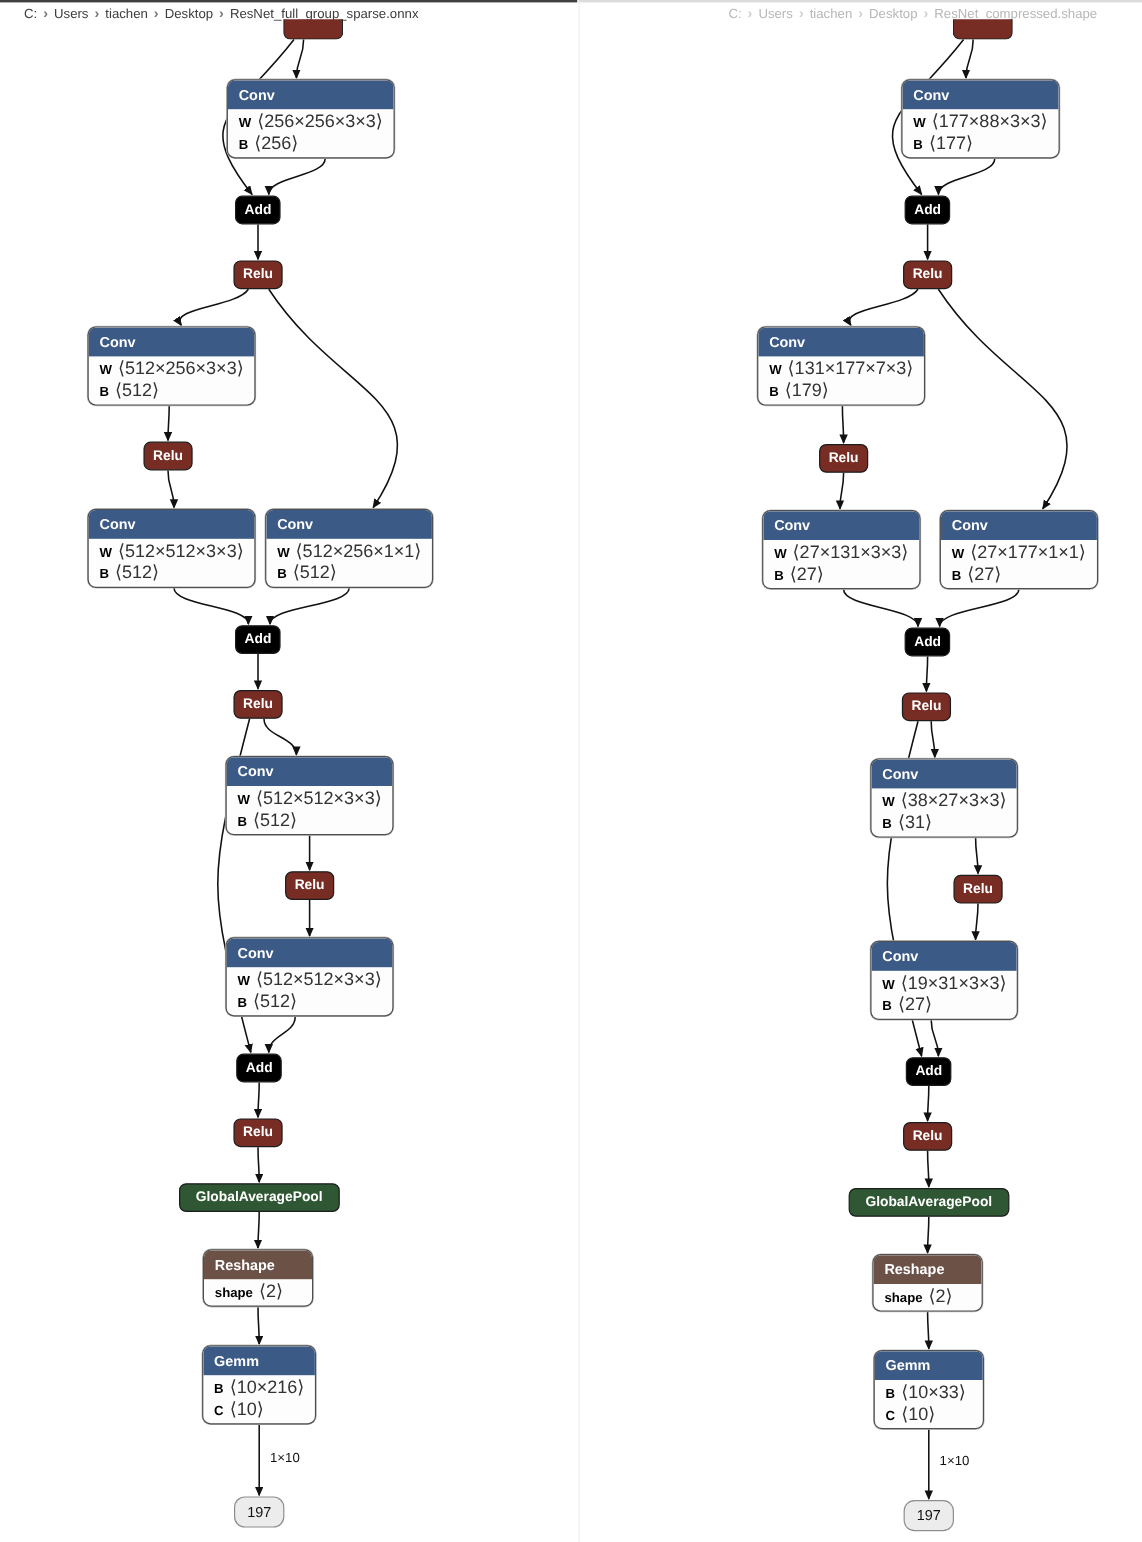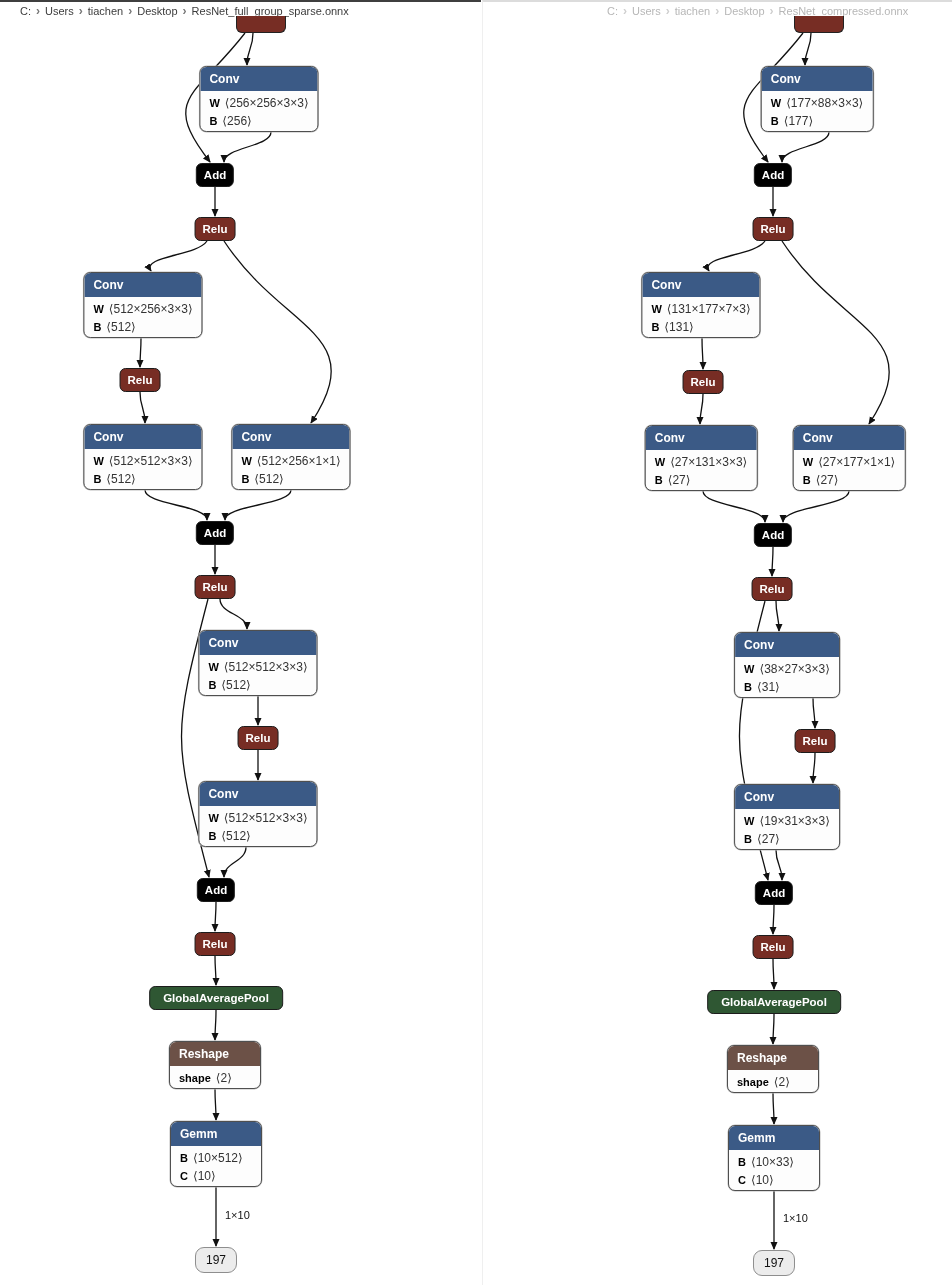--- a/index.html
+++ b/index.html
@@ -18,21 +18,21 @@
   #edges{position:absolute;left:0;top:0;pointer-events:none;z-index:3;}
 
   .node{position:absolute;transform:translateX(-50%);z-index:4;cursor:pointer;}
   .node.block{box-sizing:border-box;min-width:92px;background:#fdfdfd;border:1px solid #4f4f4f;
               border-radius:7px;overflow:hidden;box-shadow:0 0 0 0.5px #bbb;}
   .node.block .hd{height:24px;line-height:24px;padding:0 9px;color:#fff;font-size:12px;
                   font-weight:600;white-space:nowrap;}
   .node.block .bd{padding:2px 0;}
   .node.block .rw{height:18px;line-height:18px;padding:0 9px;white-space:nowrap;}
   .an{font-weight:bold;font-size:11px;color:#000;}
-  .av{font-size:12px;color:#333;margin-left:5px;}
+  .av{font-size:15px;color:#333;margin-left:5px;}
 
   .node.op,.node.wide{box-sizing:border-box;height:24px;line-height:22px;border:1px solid #1c1c1c;
                       border-radius:6px;color:#fff;font-size:11.5px;font-weight:600;
                       padding:0 7px;min-width:37px;text-align:center;white-space:nowrap;}
   .node.wide{padding:0 13px;}
 
   .node.partial{box-sizing:border-box;width:50px;height:17px;border:1px solid #222;border-top:none;
                 border-radius:0 0 6px 6px;}
 
   .node.output{box-sizing:border-box;height:26px;line-height:24px;background:#ececec;
@@ -92,21 +92,21 @@
       <path d="M 815 753 C 815 768, 813 768, 813 783" fill="none" stroke="#111111" stroke-width="1.3" marker-end="url(#arrow)"></path>
       <path d="M 776 850 C 776 865, 782 865, 782 880" fill="none" stroke="#111111" stroke-width="1.3" marker-end="url(#arrow)"></path>
       <path d="M 774 905 C 774 919.5, 773 919.5, 773 934" fill="none" stroke="#111111" stroke-width="1.3" marker-end="url(#arrow)"></path>
       <path d="M 773 959 C 773 974, 774 974, 774 989" fill="none" stroke="#111111" stroke-width="1.3" marker-end="url(#arrow)"></path>
       <path d="M 774 1014 C 774 1029, 773 1029, 773 1044" fill="none" stroke="#111111" stroke-width="1.3" marker-end="url(#arrow)"></path>
       <path d="M 773 1093 C 773 1108.5, 774 1108.5, 774 1124" fill="none" stroke="#111111" stroke-width="1.3" marker-end="url(#arrow)"></path>
       <path d="M 774 1191 C 774 1220, 774 1220, 774 1249" fill="none" stroke="#111111" stroke-width="1.3" marker-end="url(#arrow)"></path>
     </svg>
 
   <div class="crumbs" id="crumbs-0" style="left:20px"><span class="crumb">C:</span><span class="sep">›</span><span class="crumb">Users</span><span class="sep">›</span><span class="crumb">tiachen</span><span class="sep">›</span><span class="crumb">Desktop</span><span class="sep">›</span><span class="crumb">ResNet_full_group_sparse.onnx</span></div>
-  <div class="crumbs inactive" id="crumbs-1" style="left:607px"><span class="crumb">C:</span><span class="sep">›</span><span class="crumb">Users</span><span class="sep">›</span><span class="crumb">tiachen</span><span class="sep">›</span><span class="crumb">Desktop</span><span class="sep">›</span><span class="crumb">ResNet_compressed.onnx</span></div>
+  <div class="crumbs inactive" id="crumbs-1" style="left:607px"><span class="crumb">C:</span><span class="sep">›</span><span class="crumb">Users</span><span class="sep">›</span><span class="crumb">tiachen</span><span class="sep">›</span><span class="crumb">Desktop</span><span class="sep">›</span><span class="crumb">ResNet_compressed.shape</span></div>
 <div class="node partial" style="left: 261px; top: 16px; background: rgb(119, 45, 36);"></div>
     <div class="node block" style="left: 259px; top: 66px; height: 66px;">
       <div class="hd" style="background: rgb(59, 90, 134);">Conv</div>
       <div class="bd">
         <div class="rw"><span class="an">W</span><span class="av">⟨256×256×3×3⟩</span></div>
         <div class="rw"><span class="an">B</span><span class="av">⟨256⟩</span></div>
       </div>
     </div>
     <div class="node op" style="left: 215px; top: 163px; background: rgb(0, 0, 0);">Add</div>
     <div class="node op" style="left: 215px; top: 217px; background: rgb(119, 45, 36);">Relu</div>
@@ -154,41 +154,41 @@
     <div class="node wide" style="left: 216px; top: 986px; background: rgb(47, 87, 51);">GlobalAveragePool</div>
     <div class="node block" style="left: 215px; top: 1041px; height: 48px;">
       <div class="hd" style="background: rgb(108, 81, 71);">Reshape</div>
       <div class="bd">
         <div class="rw"><span class="an">shape</span><span class="av">⟨2⟩</span></div>
       </div>
     </div>
     <div class="node block" style="left: 216px; top: 1121px; height: 66px;">
       <div class="hd" style="background: rgb(59, 90, 134);">Gemm</div>
       <div class="bd">
-        <div class="rw"><span class="an">B</span><span class="av">⟨10×512⟩</span></div>
+        <div class="rw"><span class="an">B</span><span class="av">⟨10×216⟩</span></div>
         <div class="rw"><span class="an">C</span><span class="av">⟨10⟩</span></div>
       </div>
     </div>
     <div class="node output" style="left: 216px; top: 1247px;">197</div>
     <div class="edge-label" style="left: 225px; top: 1208.5px;">1×10</div>
     <div class="node partial" style="left: 819px; top: 16px; background: rgb(119, 45, 36);"></div>
     <div class="node block" style="left: 817px; top: 66px; height: 66px;">
       <div class="hd" style="background: rgb(59, 90, 134);">Conv</div>
       <div class="bd">
         <div class="rw"><span class="an">W</span><span class="av">⟨177×88×3×3⟩</span></div>
         <div class="rw"><span class="an">B</span><span class="av">⟨177⟩</span></div>
       </div>
     </div>
     <div class="node op" style="left: 773px; top: 163px; background: rgb(0, 0, 0);">Add</div>
     <div class="node op" style="left: 773px; top: 217px; background: rgb(119, 45, 36);">Relu</div>
     <div class="node block" style="left: 701px; top: 272px; height: 66px;">
       <div class="hd" style="background: rgb(59, 90, 134);">Conv</div>
       <div class="bd">
         <div class="rw"><span class="an">W</span><span class="av">⟨131×177×7×3⟩</span></div>
-        <div class="rw"><span class="an">B</span><span class="av">⟨131⟩</span></div>
+        <div class="rw"><span class="an">B</span><span class="av">⟨179⟩</span></div>
       </div>
     </div>
     <div class="node op" style="left: 703px; top: 370px; background: rgb(119, 45, 36);">Relu</div>
     <div class="node block" style="left: 701px; top: 425px; height: 66px;">
       <div class="hd" style="background: rgb(59, 90, 134);">Conv</div>
       <div class="bd">
         <div class="rw"><span class="an">W</span><span class="av">⟨27×131×3×3⟩</span></div>
         <div class="rw"><span class="an">B</span><span class="av">⟨27⟩</span></div>
       </div>
     </div>

